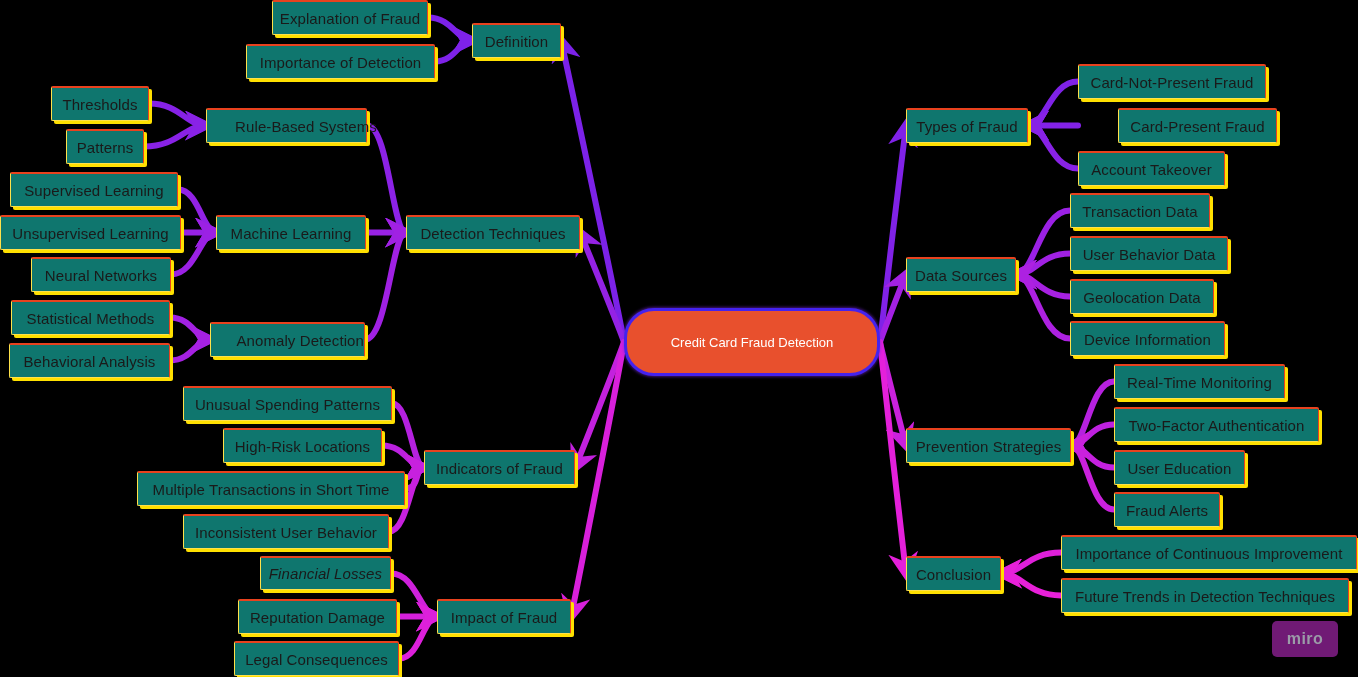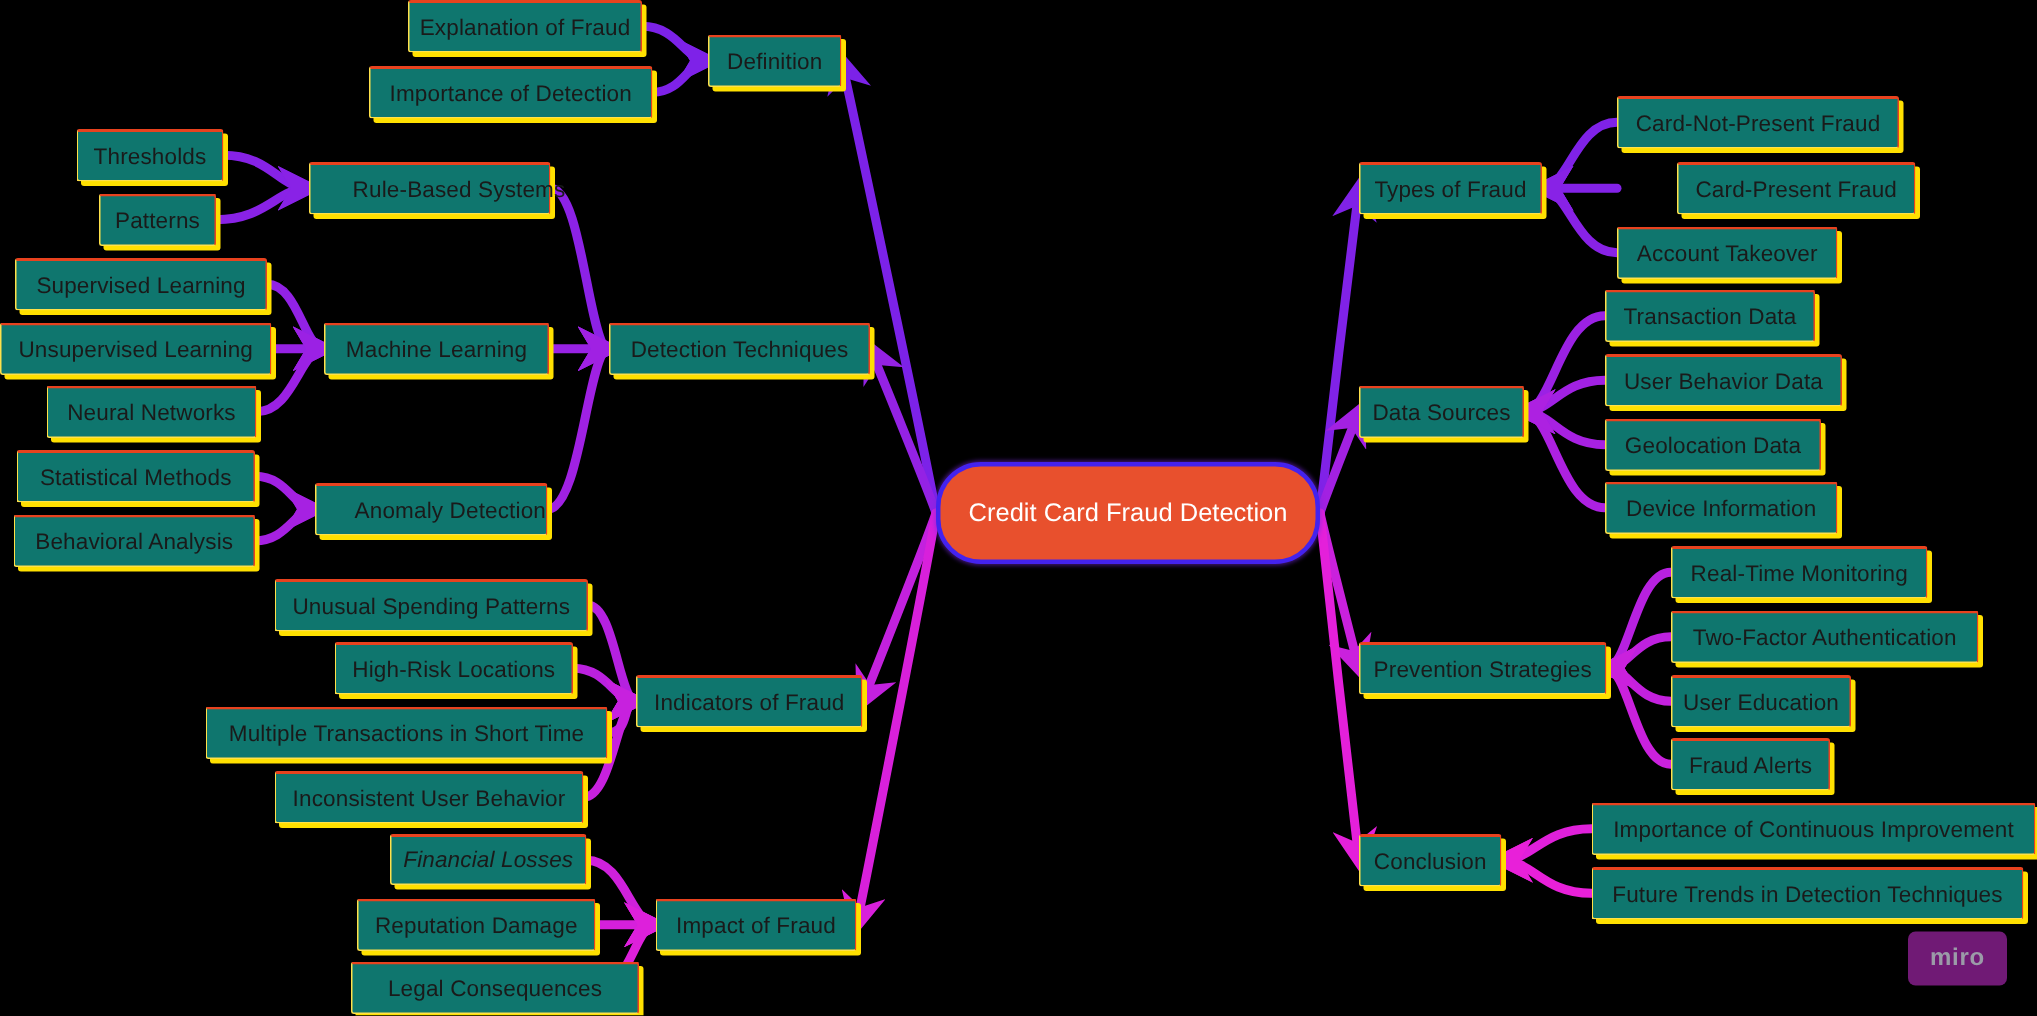--- a/index.html
+++ b/index.html
@@ -42,21 +42,21 @@
     border-radius: 2px;
     box-shadow: 3px 3px 0 0 #FFE000;
     letter-spacing: 0.1px;
     z-index: 5;
   }
   .node-root {
     position: absolute;
     box-sizing: border-box;
     background: #E8502D;
     color: #FFFFFF;
-    font-size: 17px;
+    font-size: 13px;
     display: flex;
     align-items: center;
     justify-content: center;
     white-space: nowrap;
     border: 3px solid #4422EE;
     border-radius: 30px;
     box-shadow: 0 0 3px 1px rgba(120, 40, 220, 0.55);
     z-index: 6;
   }
   #miro-watermark {
@@ -308,21 +308,21 @@
       </div>
       <div class="node" style="left: 437px; top: 599px; width: 134px; height: 35px;">
         <span>Impact of Fraud</span>
       </div>
       <div class="node" style="left: 260px; top: 556px; width: 131px; height: 34px; font-style: italic;">
         <span>Financial Losses</span>
       </div>
       <div class="node" style="left: 238px; top: 599px; width: 159px; height: 35px;">
         <span>Reputation Damage</span>
       </div>
-      <div class="node" style="left: 234px; top: 641px; width: 192px; height: 35px;">
+      <div class="node" style="left: 234px; top: 641px; width: 165px; height: 35px;">
         <span>Legal Consequences</span>
       </div>
       <div class="node" style="left: 906px; top: 108px; width: 122px; height: 35px;">
         <span>Types of Fraud</span>
       </div>
       <div class="node" style="left: 1078px; top: 64px; width: 188px; height: 35px;">
         <span>Card-Not-Present Fraud</span>
       </div>
       <div class="node" style="left: 1078px; top: 108px; width: 159px; height: 35px; margin-left: 40px;">
         <span>Card-Present Fraud</span>
@@ -347,21 +347,21 @@
       </div>
       <div class="node" style="left: 906px; top: 428px; width: 165px; height: 35px;">
         <span>Prevention Strategies</span>
       </div>
       <div class="node" style="left: 1114px; top: 364px; width: 171px; height: 35px;">
         <span>Real-Time Monitoring</span>
       </div>
       <div class="node" style="left: 1114px; top: 407px; width: 205px; height: 35px;">
         <span>Two-Factor Authentication</span>
       </div>
-      <div class="node" style="left: 1114px; top: 450px; width: 120px; height: 35px;">
+      <div class="node" style="left: 1114px; top: 450px; width: 131px; height: 35px;">
         <span>User Education</span>
       </div>
       <div class="node" style="left: 1114px; top: 492px; width: 106px; height: 35px;">
         <span>Fraud Alerts</span>
       </div>
       <div class="node" style="left: 906px; top: 556px; width: 95px; height: 35px;">
         <span>Conclusion</span>
       </div>
       <div class="node" style="left: 1061px; top: 535px; width: 296px; height: 35px;">
         <span>Importance of Continuous Improvement</span>

